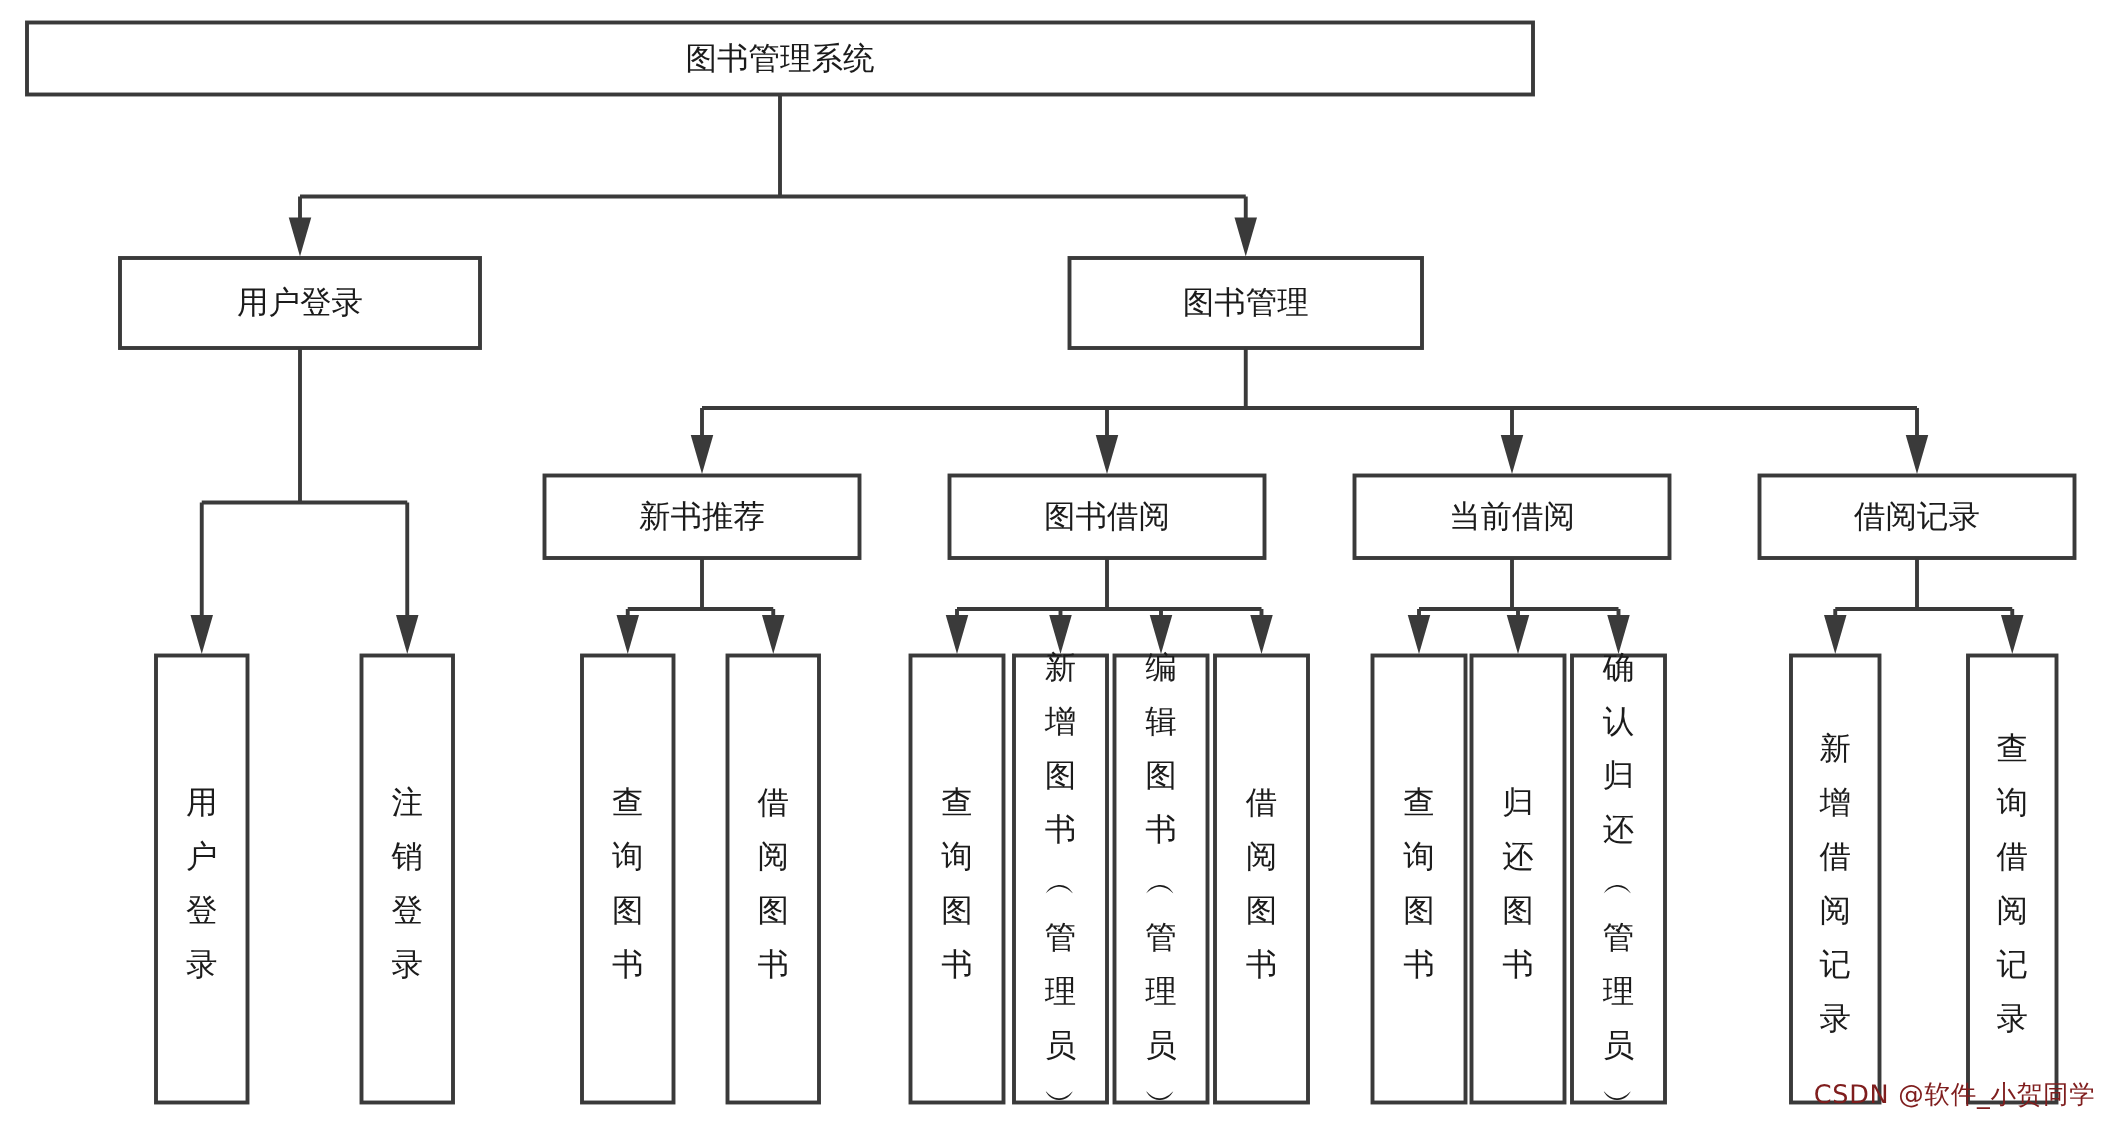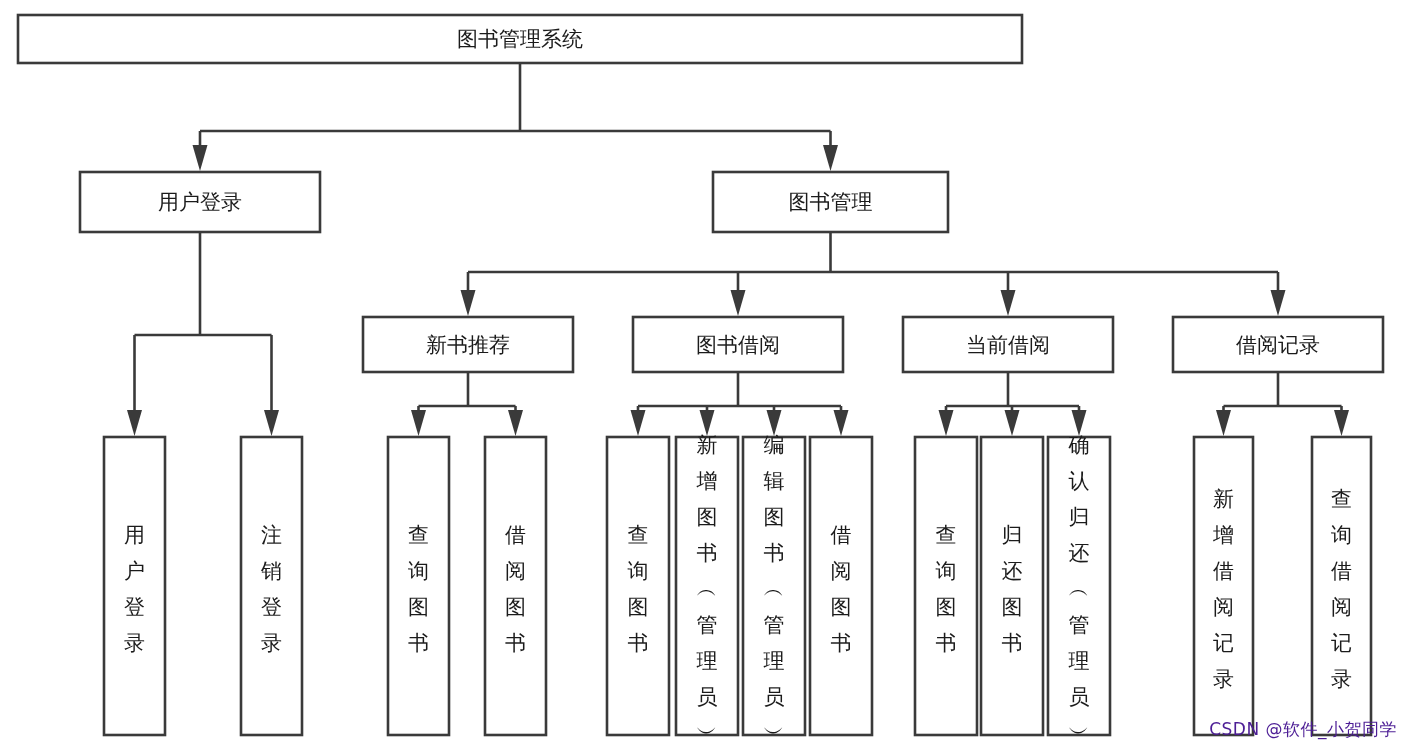--- a/index.html
+++ b/index.html
@@ -55,21 +55,21 @@
   .arrow-head {
     fill: #3a3a3a;
     stroke: none;
   }
   .watermark-text {
     position: absolute;
     right: 8px;
     bottom: 6px;
     font-family: "DejaVu Sans", "Liberation Sans", sans-serif;
     font-size: 17px;
-    color: #4c1d95;
+    color: #7f1d1d;
     white-space: nowrap;
     letter-spacing: 0.5px;
     pointer-events: none;
   }
 </style>
 </head>
 <body>
 
 <div id="diagram-root">
   <svg class="flow" id="flow-svg" viewBox="0 0 1405 747">

